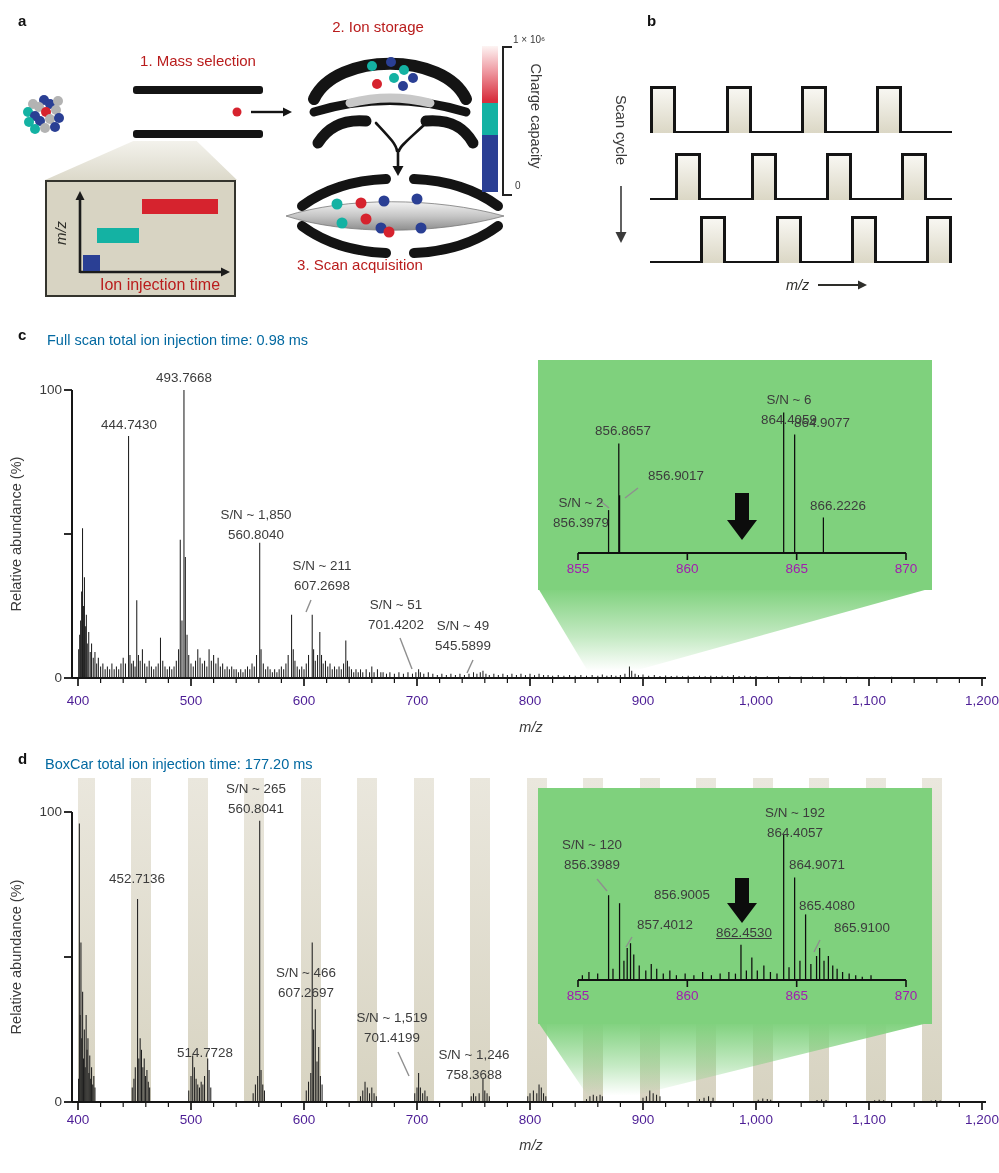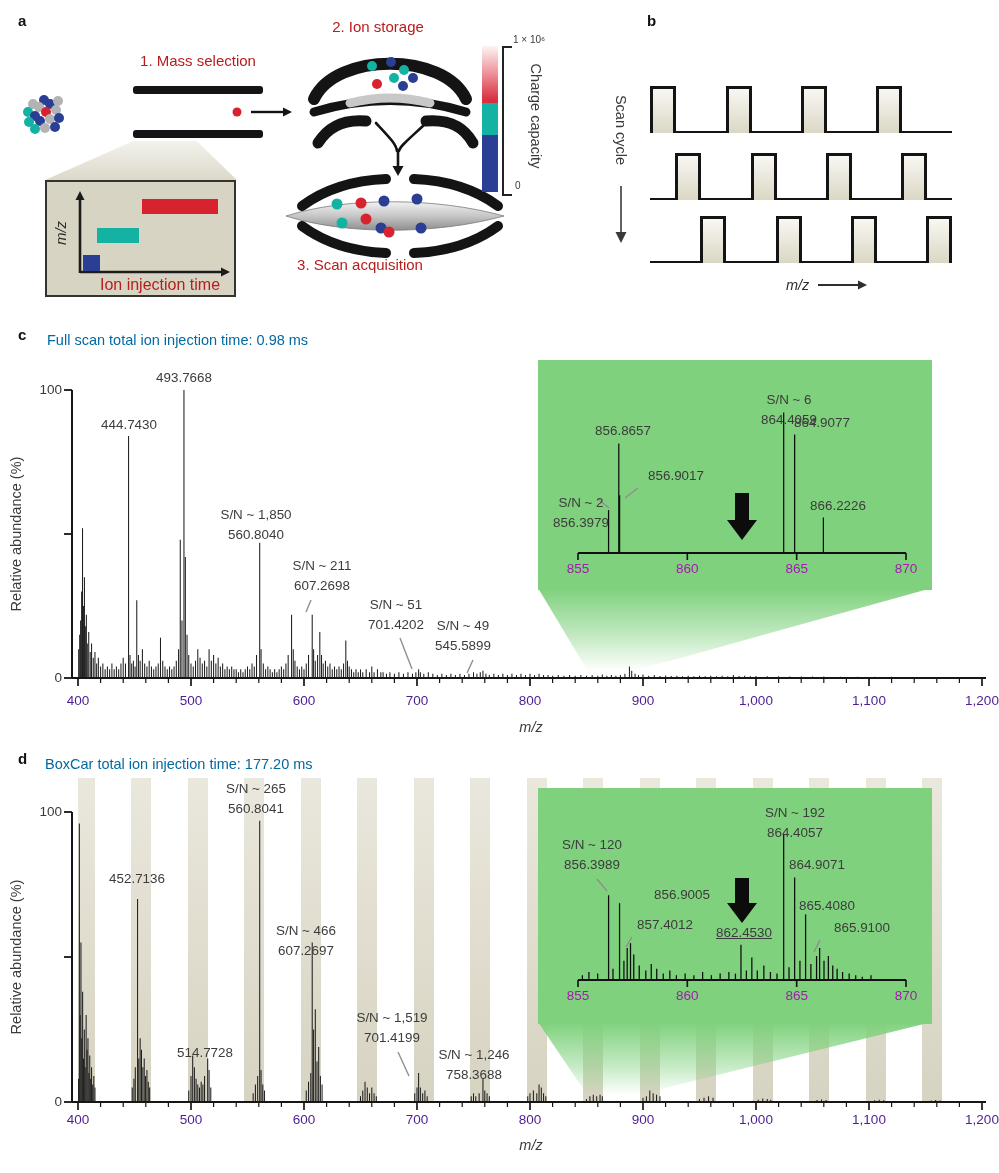--- a/index.html
+++ b/index.html
@@ -806,21 +806,21 @@
     <div class="tick" style="left: 756px; top: 1112px;">1,000</div>
     <div class="tick" style="left: 869px; top: 1112px;">1,100</div>
     <div class="tick" style="left: 982px; top: 1112px;">1,200</div>
     <div class="ann" style="top: 779px; left: 256px; transform: translateX(-50%);">
       <div>S/N ~ 265</div>
       <div>560.8041</div>
     </div>
     <div class="ann" style="top: 869px; left: 137px; transform: translateX(-50%);">
       <div>452.7136</div>
     </div>
-    <div class="ann" style="top: 921px; left: 306px; transform: translateX(-50%);">
+    <div class="ann" style="top: 963px; left: 306px; transform: translateX(-50%);">
       <div>S/N ~ 466</div>
       <div>607.2697</div>
     </div>
     <div class="ann" style="top: 1043px; left: 205px; transform: translateX(-50%);">
       <div>514.7728</div>
     </div>
     <div class="ann" style="top: 1008px; left: 392px; transform: translateX(-50%);">
       <div>S/N ~ 1,519</div>
       <div>701.4199</div>
     </div>

